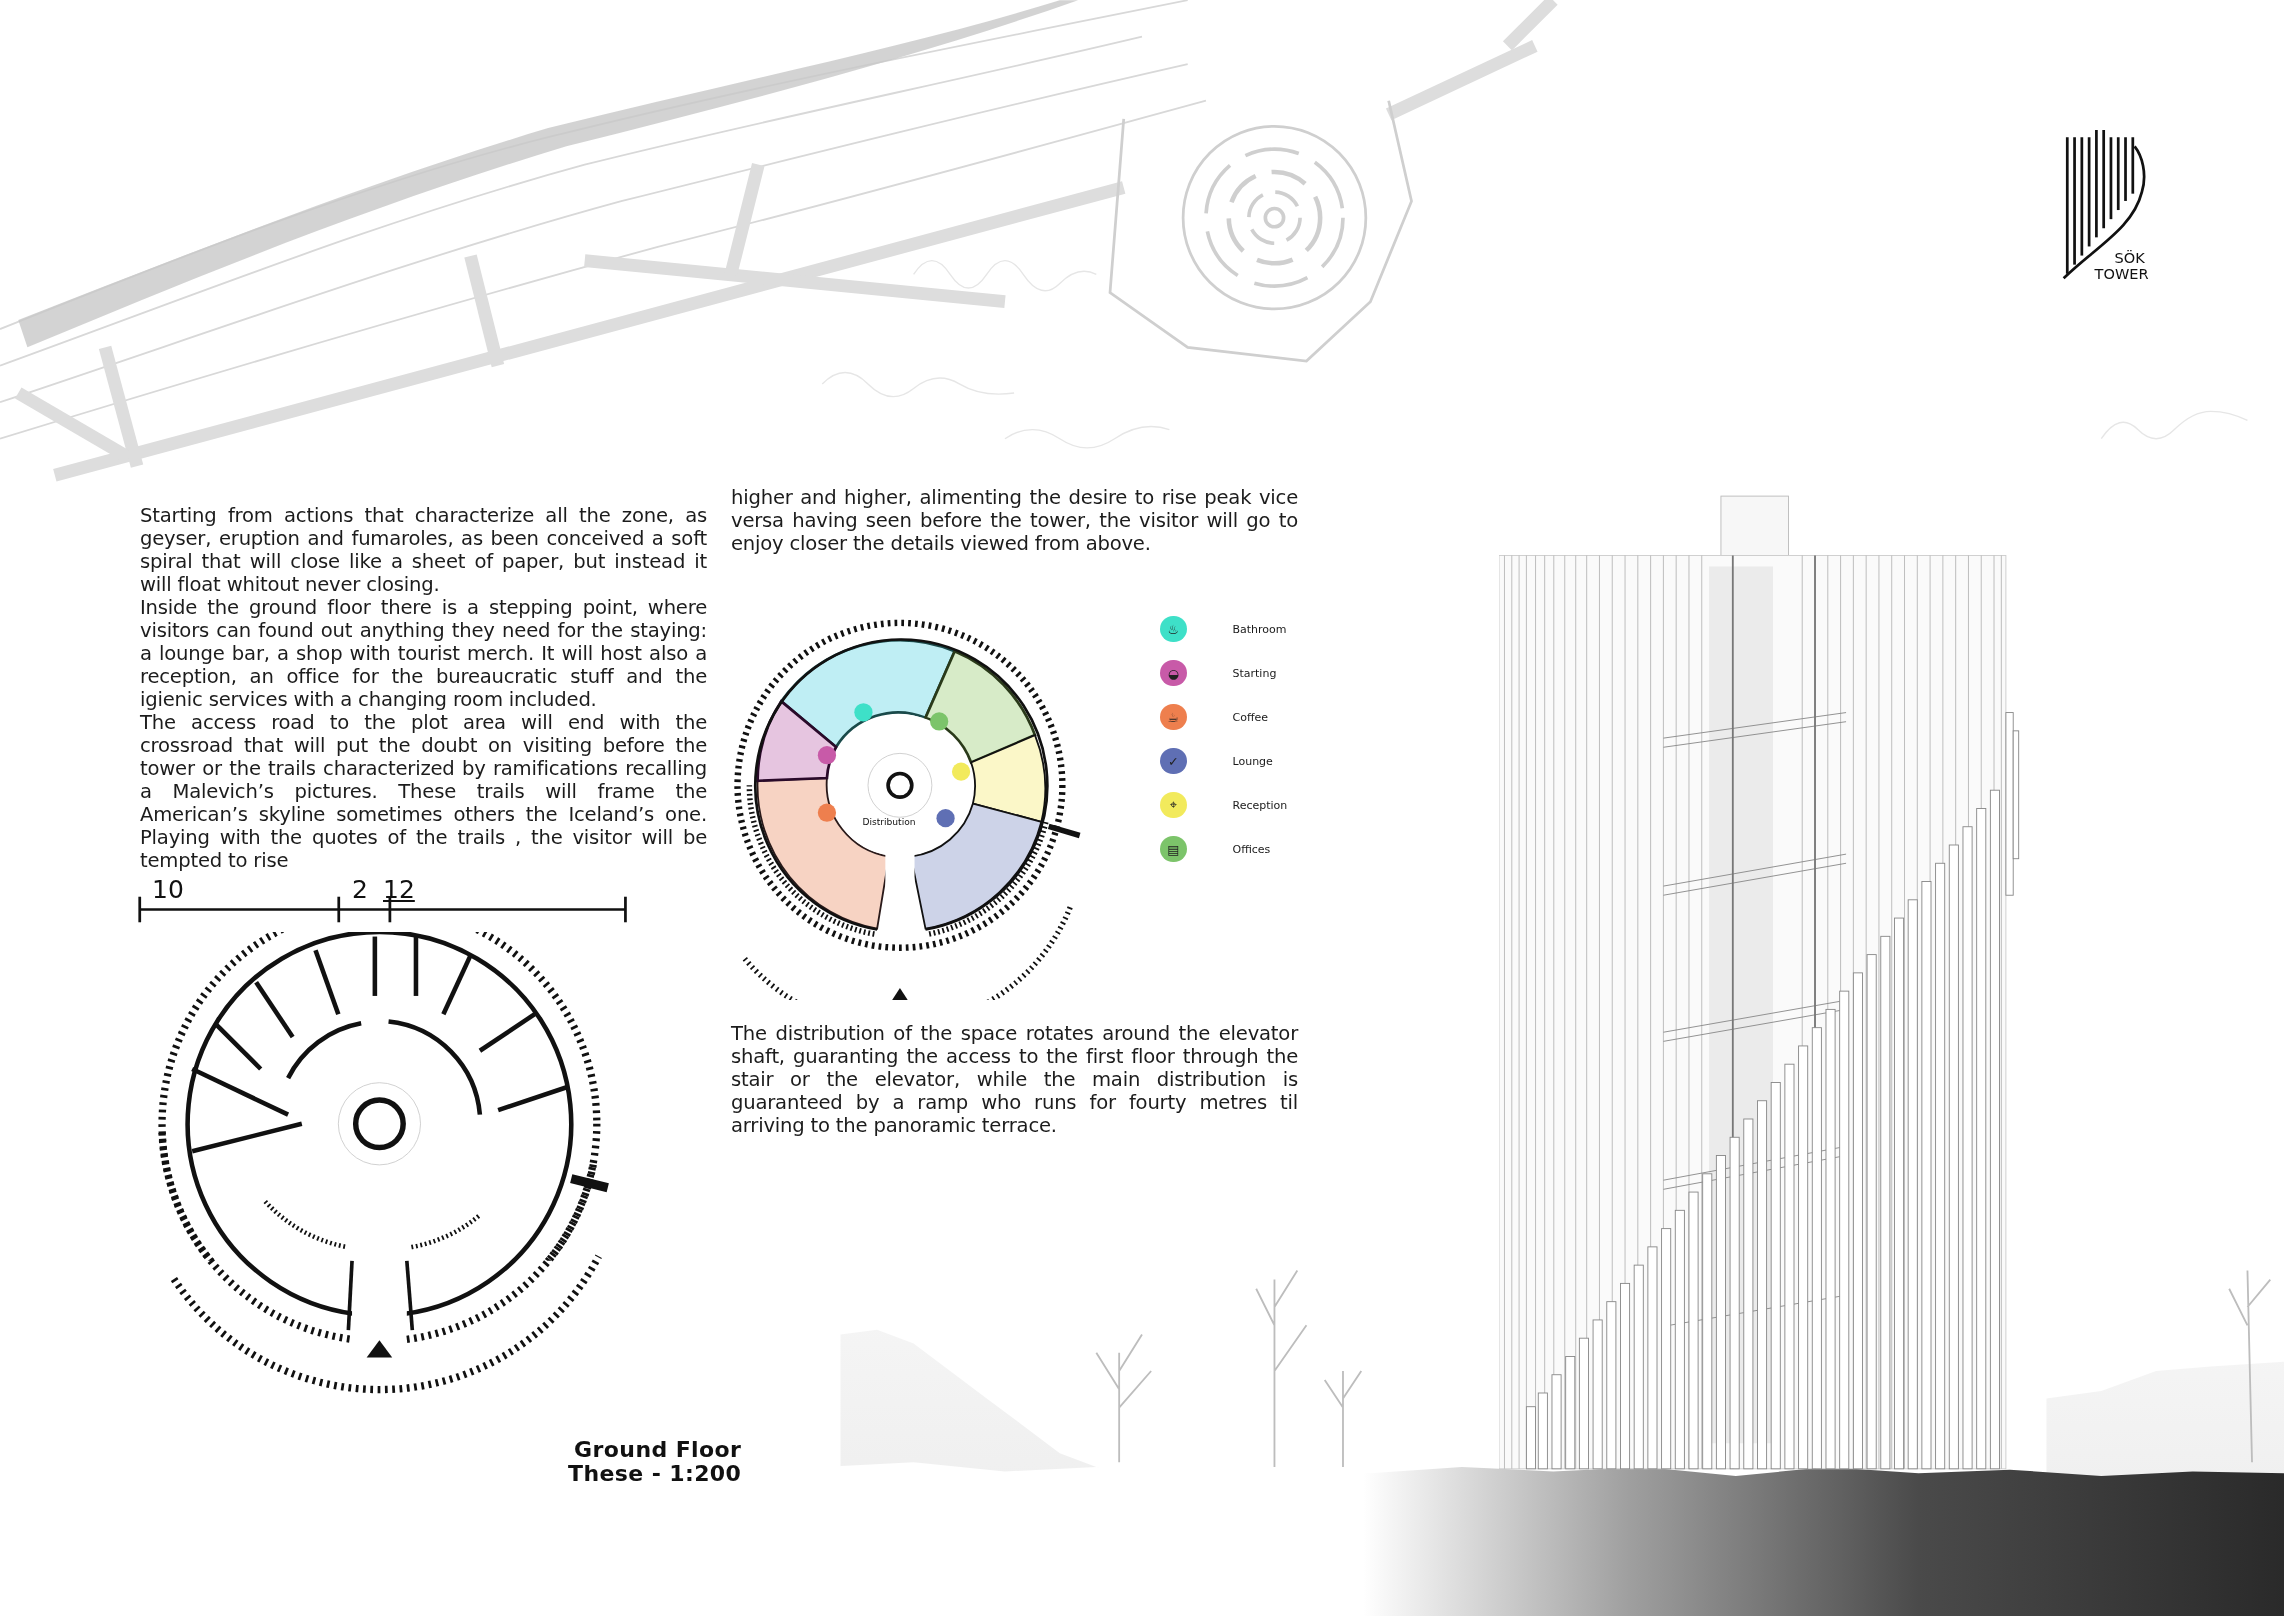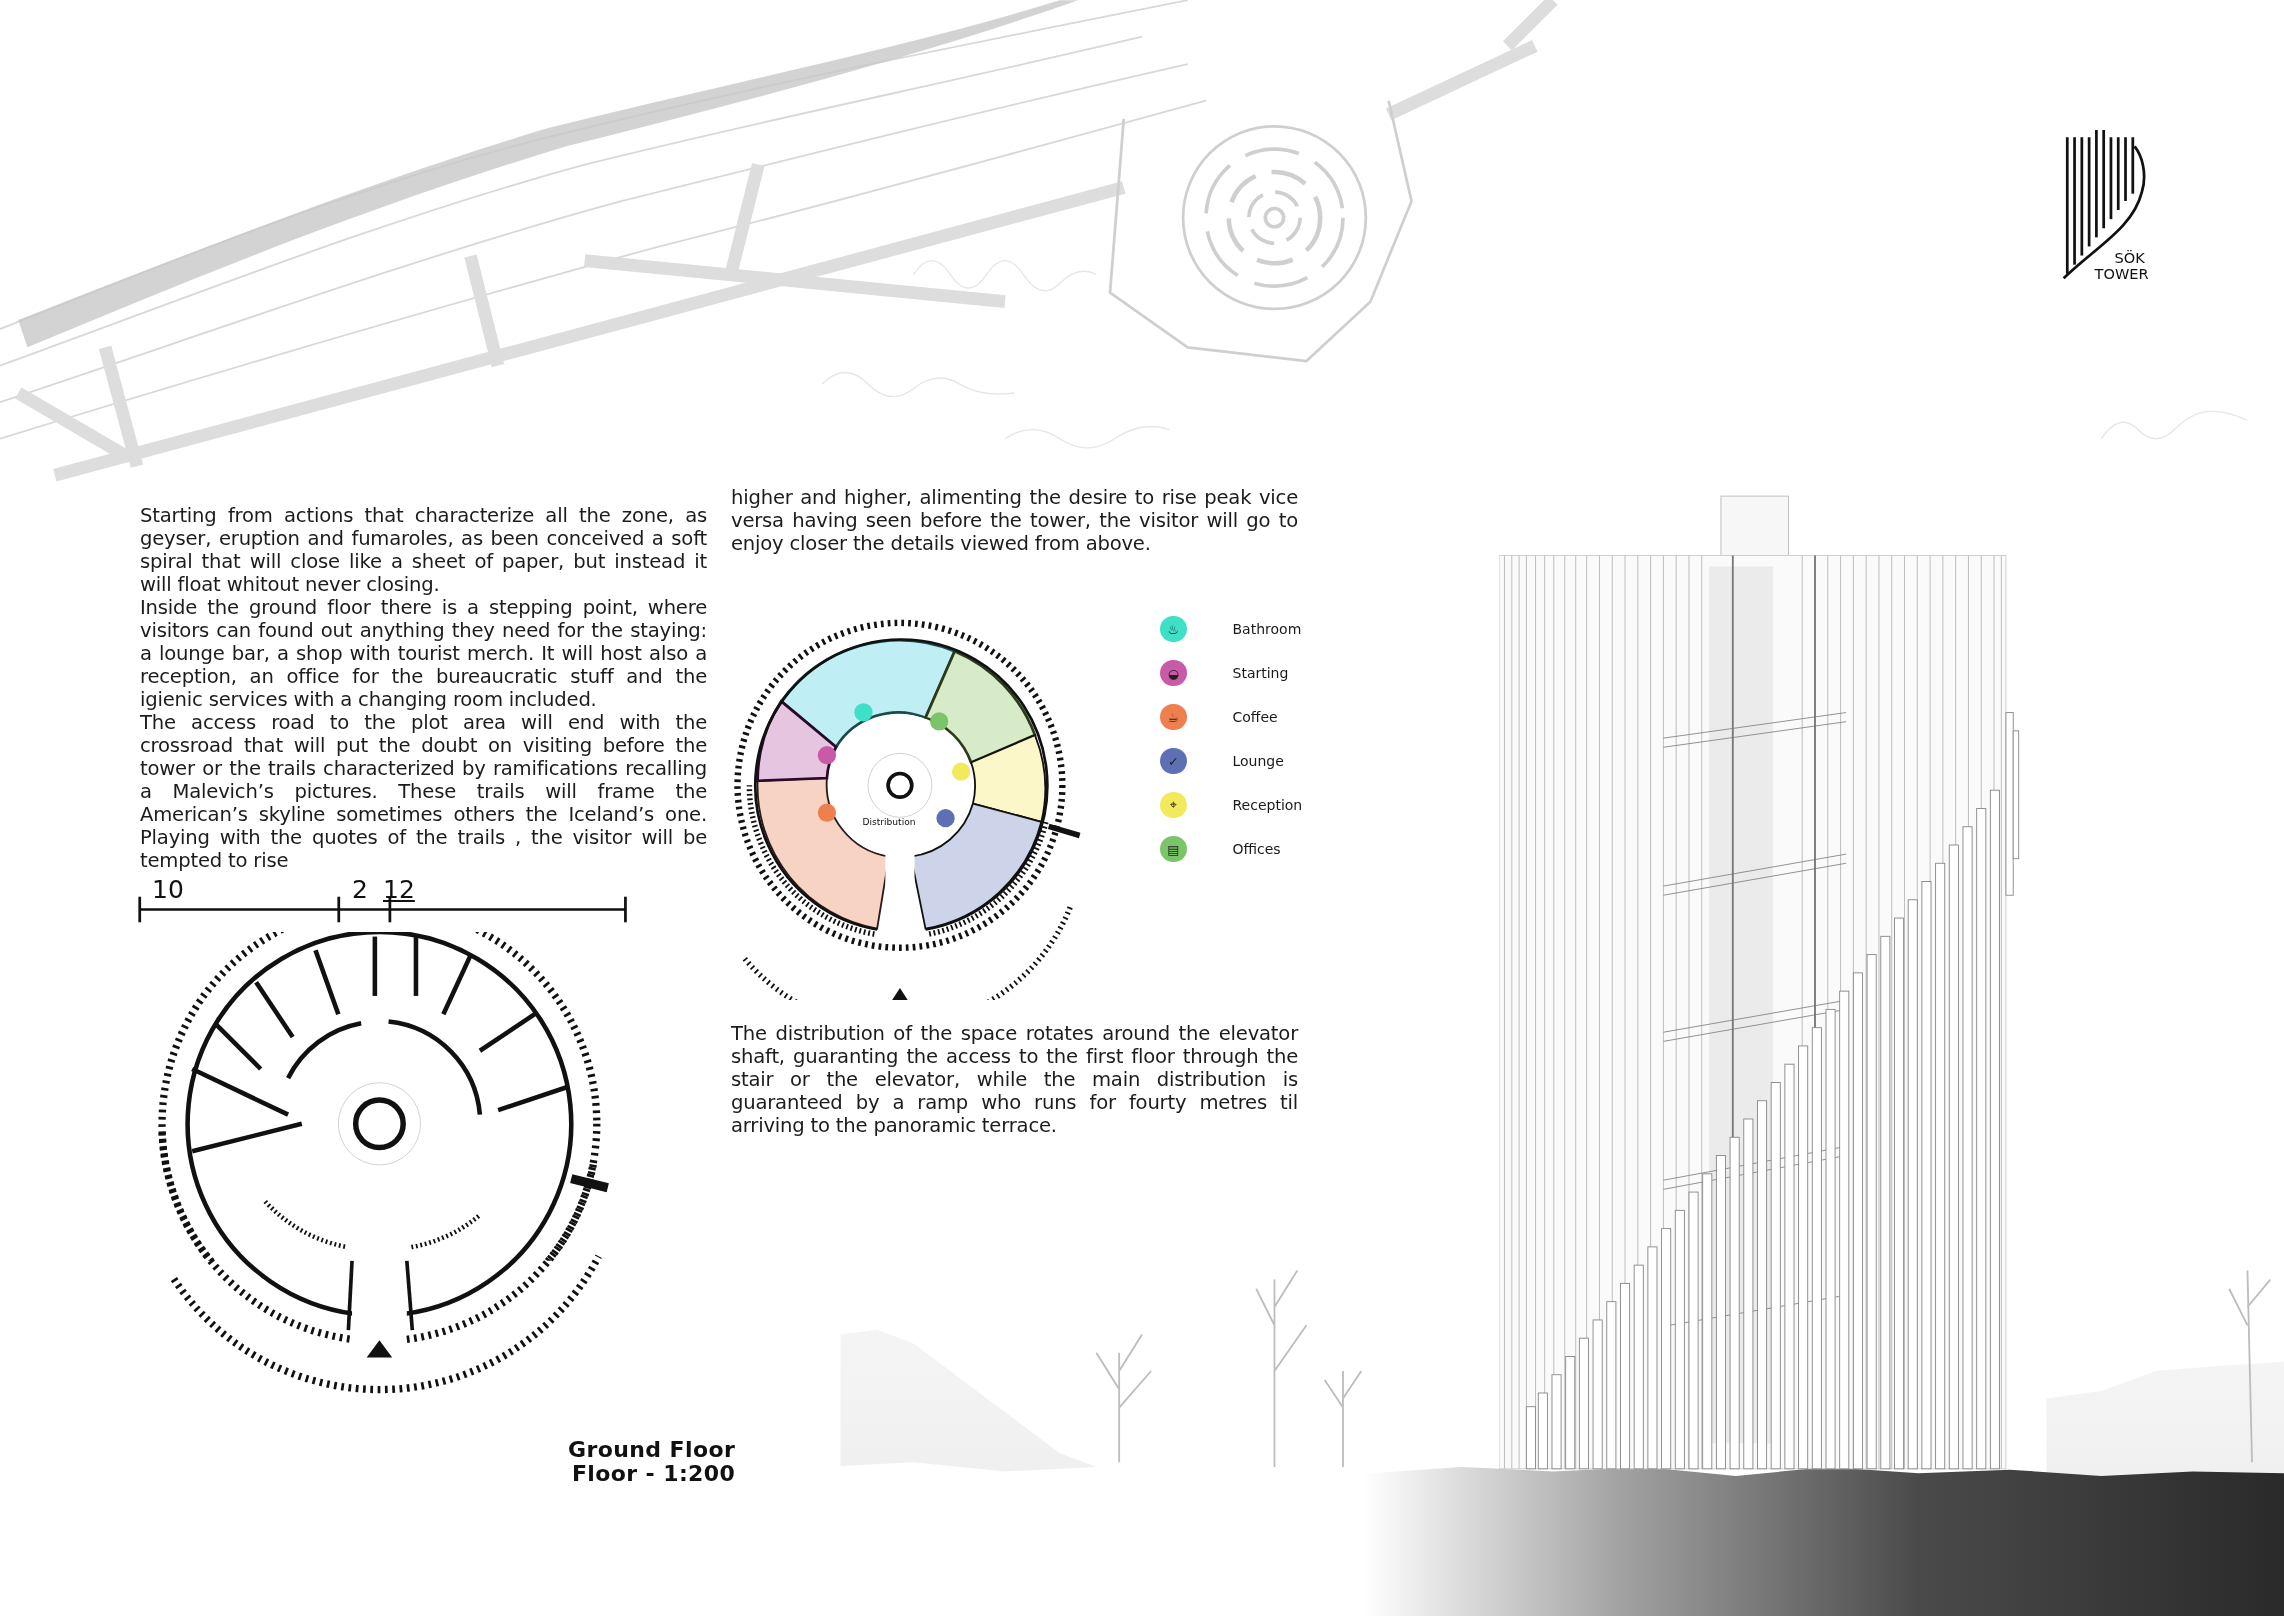--- a/index.html
+++ b/index.html
@@ -3,21 +3,21 @@
   <meta charset="utf-8">
   <style>
     html, body { margin:0; padding:0; }
     body { width:2284px; height:1616px; position:relative; overflow:hidden; background:#ffffff; font-family:"DejaVu Sans", sans-serif; color:#1a1a1a; }
     .layer { position:absolute; left:0; top:0; }
     .text-block { position:absolute; font-size:19.6px; line-height:23px; text-align:justify; letter-spacing:-0.2px; color:#1c1c1c; }
     .text-block p { margin:0; }
     .legend { position:absolute; left:1160px; top:607px; width:183px; }
     .legend-item { display:flex; align-items:center; height:44px; }
     .legend-dot { width:26.5px; height:26.5px; border-radius:50%; display:flex; align-items:center; justify-content:center; font-size:12.8px; color:#222; }
-    .legend-label { margin-left:46px; font-size:14px; color:#1a1a1a; }
+    .legend-label { margin-left:46px; font-size:11px; color:#1a1a1a; }
     .scale-label { position:absolute; font-size:25px; color:#111; }
     .plan-title { position:absolute; left:568px; top:1438px; font-size:22px; line-height:24px; font-weight:bold; color:#111; letter-spacing:0.4px;text-align:right; }
     .logo { position:absolute; left:2060px; top:128px; width:91px; height:155px; }
   </style>
 </head>
 <body>
 
 <svg class="layer" width="2284" height="512" viewBox="0 0 2500 560">
   <g fill="none" stroke="#d8d8d8" stroke-width="2">
     <path d="M0 360 C200 280 400 200 600 150 C800 100 1000 60 1200 20 L1300 0"></path>
@@ -198,21 +198,21 @@
     <line x1="30" y1="150" x2="36" y2="226" stroke="#111" stroke-width="4"></line>
     <path d="M-125 85 A160 160 0 0 0 -35 135" fill="none" stroke="#111" stroke-width="5" stroke-dasharray="2 3"></path>
     <path d="M35 135 A160 160 0 0 0 110 100" fill="none" stroke="#111" stroke-width="5" stroke-dasharray="2 3"></path>
 
     <polygon points="0,237 -14,256 14,256" fill="#111"></polygon>
   </g>
 </svg>
 
 <div class="plan-title">
   <div>Ground Floor</div>
-  <div>Floor - 1:200</div>
+  <div>These - 1:200</div>
 </div>
 
 <svg class="layer" style="top:1188px;" width="2284" height="429" viewBox="0 0 2500 469">
   <defs>
     <linearGradient id="groundGrad" x1="0" y1="0" x2="1" y2="0">
       <stop offset="0" stop-color="#ffffff"></stop>
       <stop offset="0.37" stop-color="#ffffff"></stop>
       <stop offset="0.55" stop-color="#a0a0a0"></stop>
       <stop offset="0.75" stop-color="#4a4a4a"></stop>
       <stop offset="1" stop-color="#2a2a2a"></stop>

